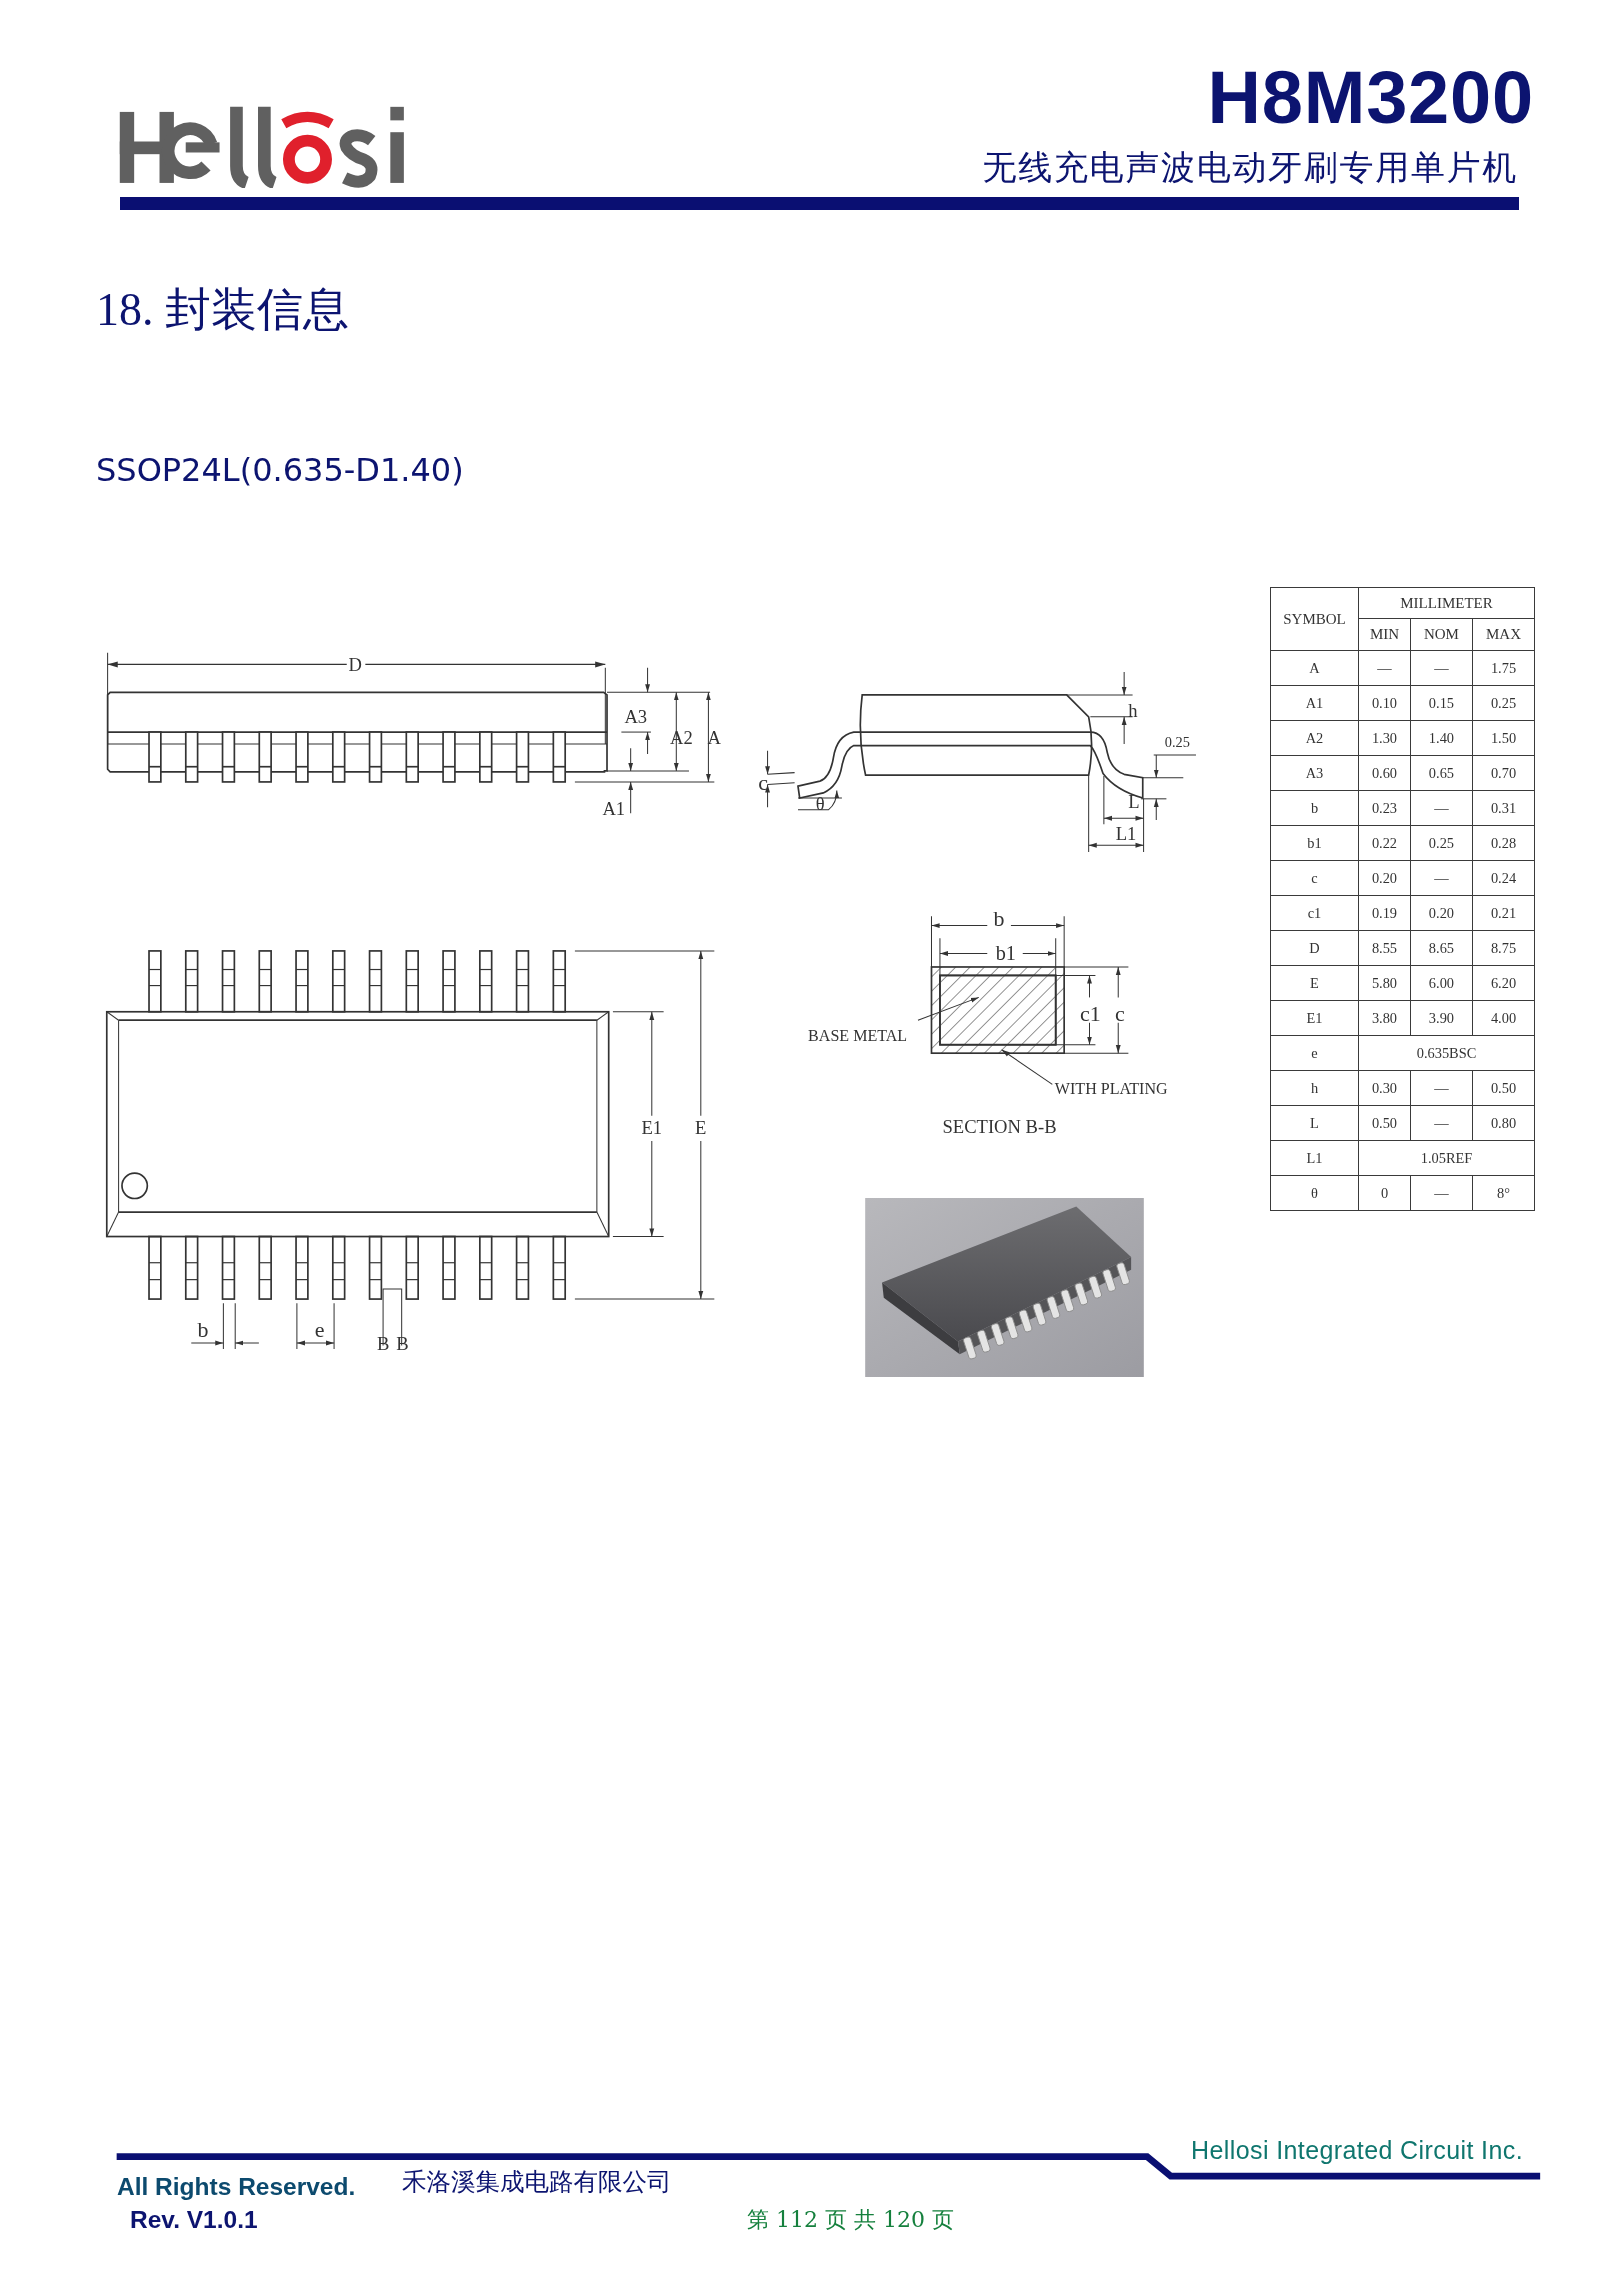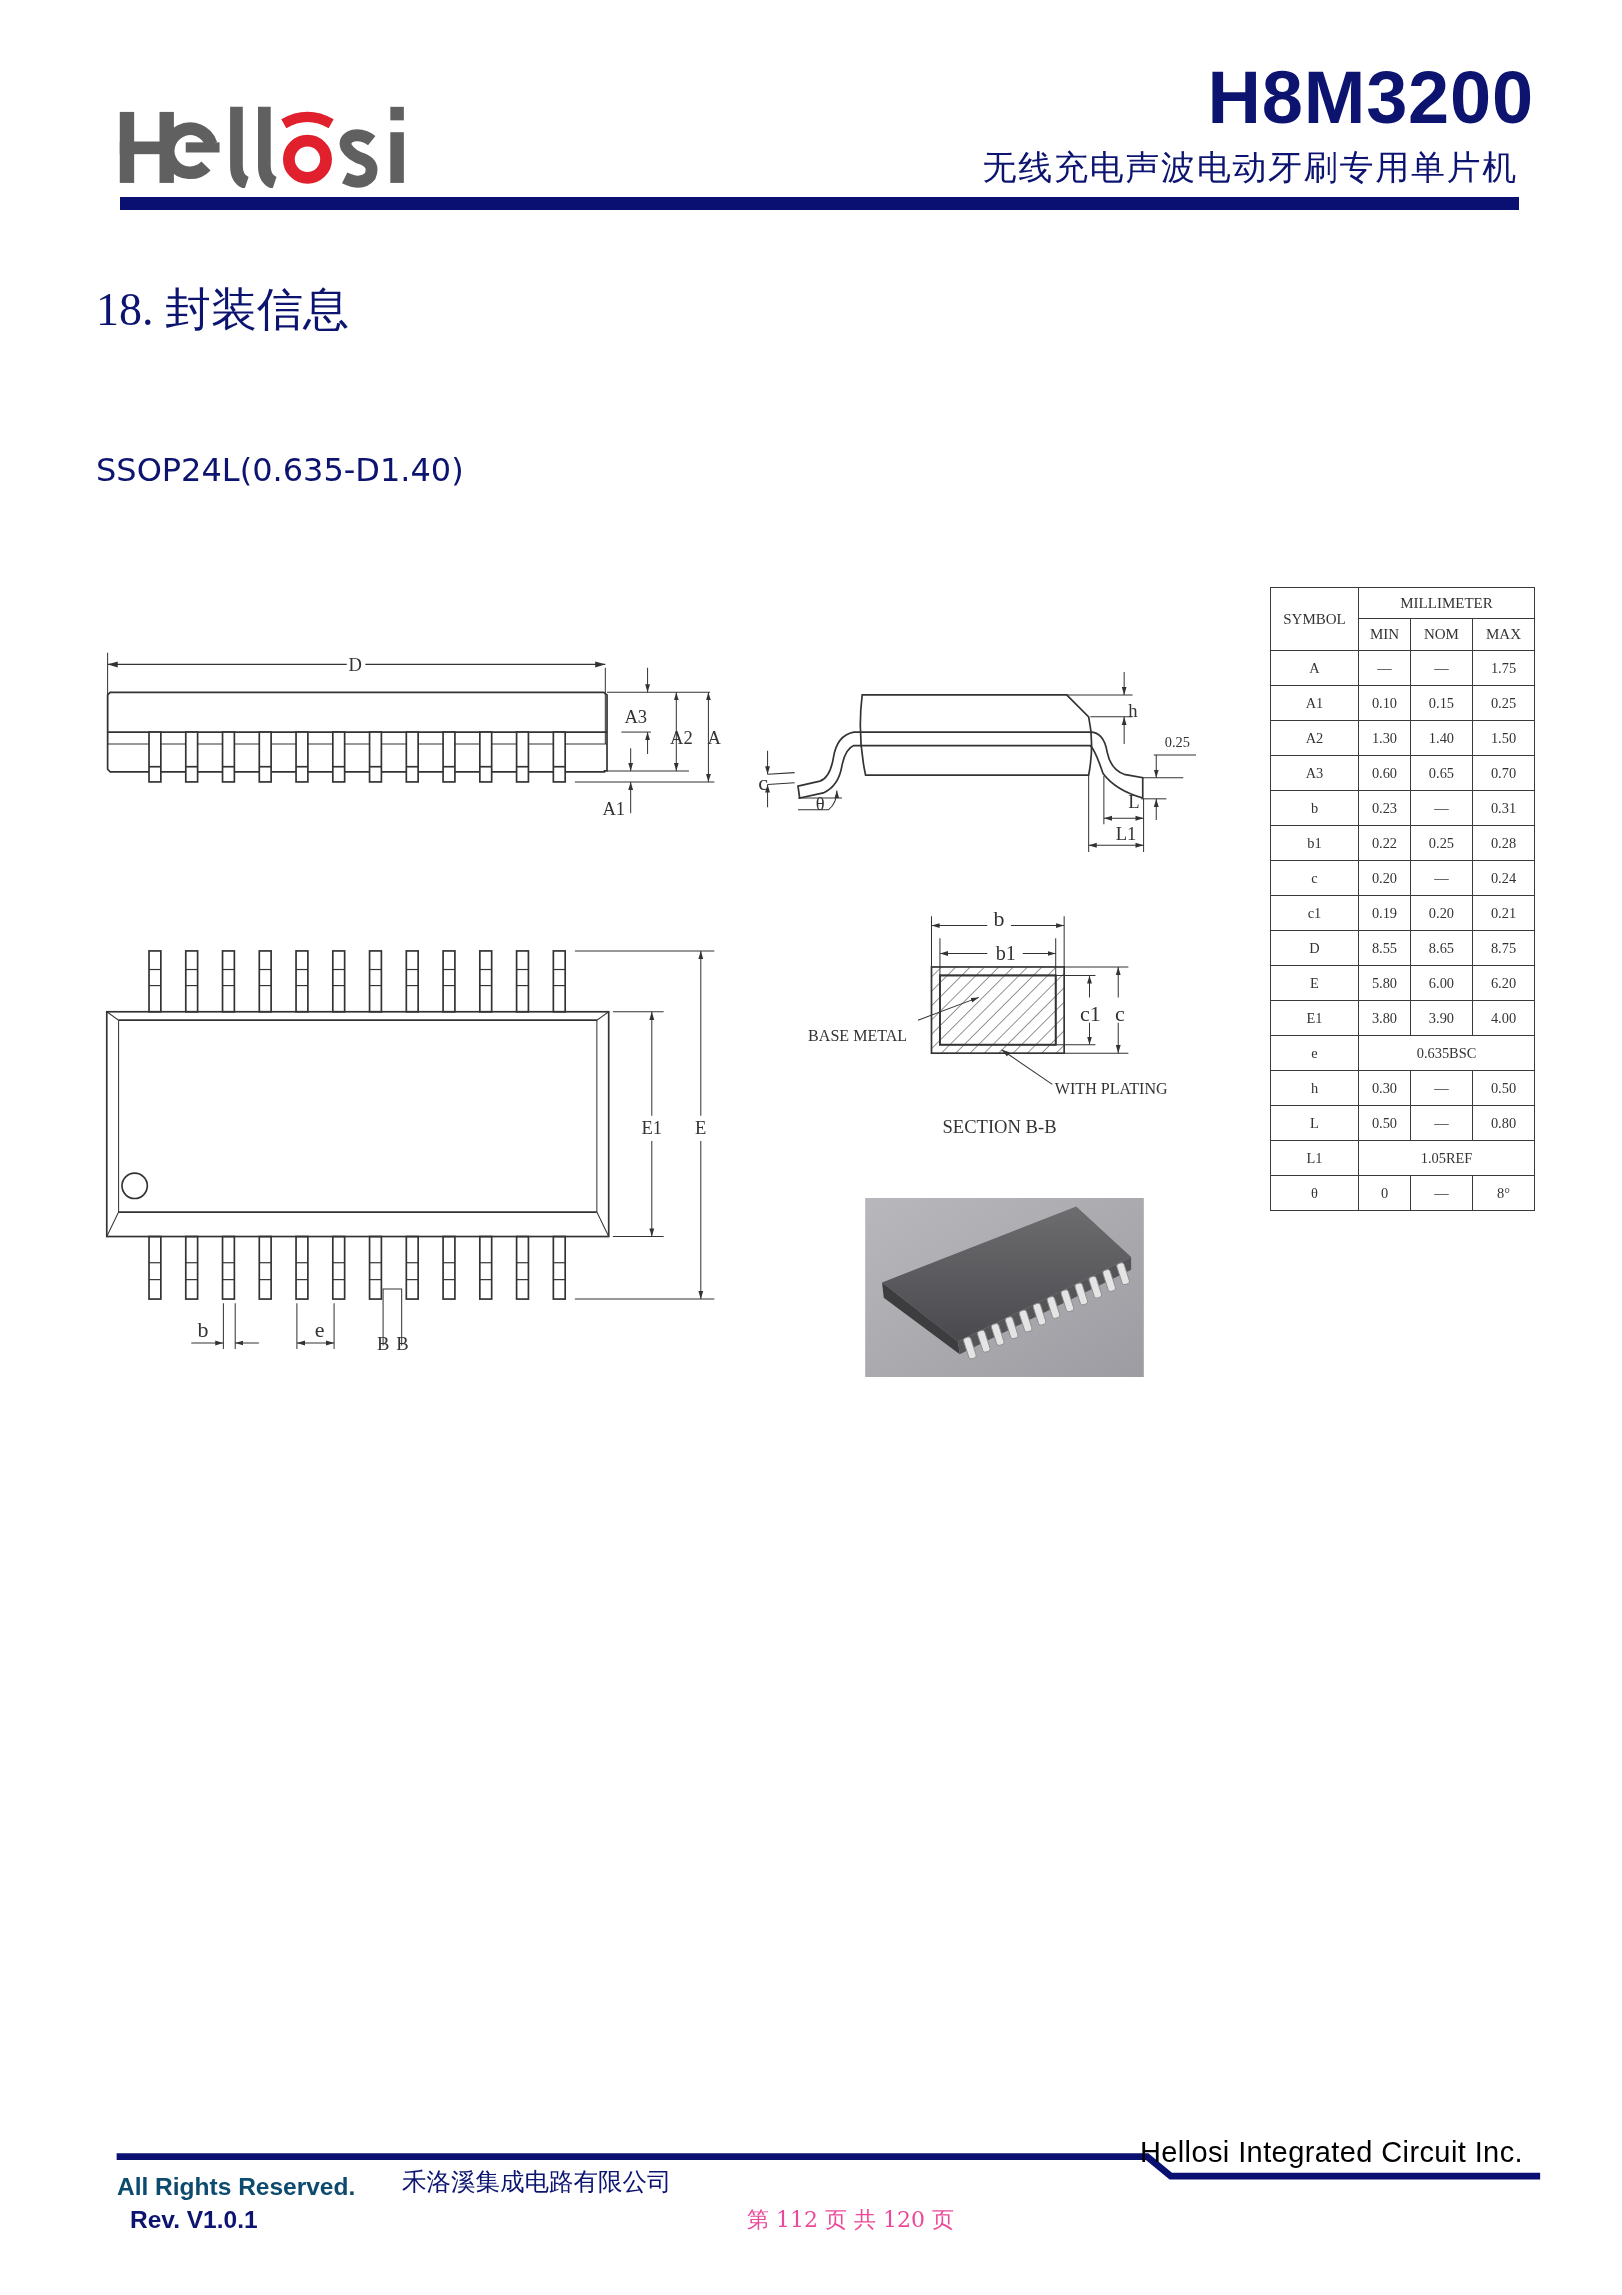--- a/index.html
+++ b/index.html
@@ -14,25 +14,25 @@
   #drawing { left:0; top:558px; width:1623px; height:845px; }
   .dwg-text { font-family:"Liberation Serif", serif; fill:#333; }
   #dim-table { left:1270px; top:587px; width:265px; border-collapse:collapse; font-family:"Liberation Serif", serif; color:#333; }
   #dim-table td, #dim-table th { border:1.7px solid #3a3a3a; text-align:center; font-weight:normal; padding:0; }
   #dim-table .hdr1 th { height:30px; font-size:15px; }
   #dim-table .hdr2 th { height:31px; font-size:15px; }
   #dim-table tr.data td { height:34px; font-size:14.4px; }
   #dim-table .sym { width:87px; }
   #chip-photo { left:865px; top:1198px; width:279px; height:179px; }
   #footer-line { left:0; top:2138px; width:1623px; height:51px; }
-  #footer-company-en { right:100px; top:2138px; font-family:"Liberation Sans", sans-serif; font-size:29px; color:#000000; line-height:1; letter-spacing:0.4px; }
+  #footer-company-en { right:100px; top:2138px; font-family:"Liberation Sans", sans-serif; font-size:25px; color:#0f766e; line-height:1; letter-spacing:0.4px; }
   #footer-rights { left:117px; top:2175px; font-size:24.5px; font-weight:bold; color:#0c4a6e; line-height:1; }
   #footer-company-cn { left:402px; top:2170px; font-family:"DejaVu Serif", serif; font-size:24.5px; color:#0c1470; line-height:1; }
   #footer-rev { left:130px; top:2208px; font-size:24.5px; font-weight:bold; color:#0c1470; line-height:1; }
-  #footer-page { left:747px; top:2209px; font-family:"DejaVu Serif", serif; font-size:22px; color:#ec4899; line-height:1; }
+  #footer-page { left:747px; top:2209px; font-family:"DejaVu Serif", serif; font-size:22px; color:#15803d; line-height:1; }
 </style>
 </head>
 <body>
 
 <div id="logo" class="abs">
   <svg width="313" height="93" viewBox="0 0 370 110">
 
     <rect x="2" y="20" width="17" height="84" fill="#606060"></rect>
     <rect x="49" y="20" width="17" height="84" fill="#606060"></rect>
     <rect x="2" y="55" width="64" height="15" fill="#606060"></rect>

